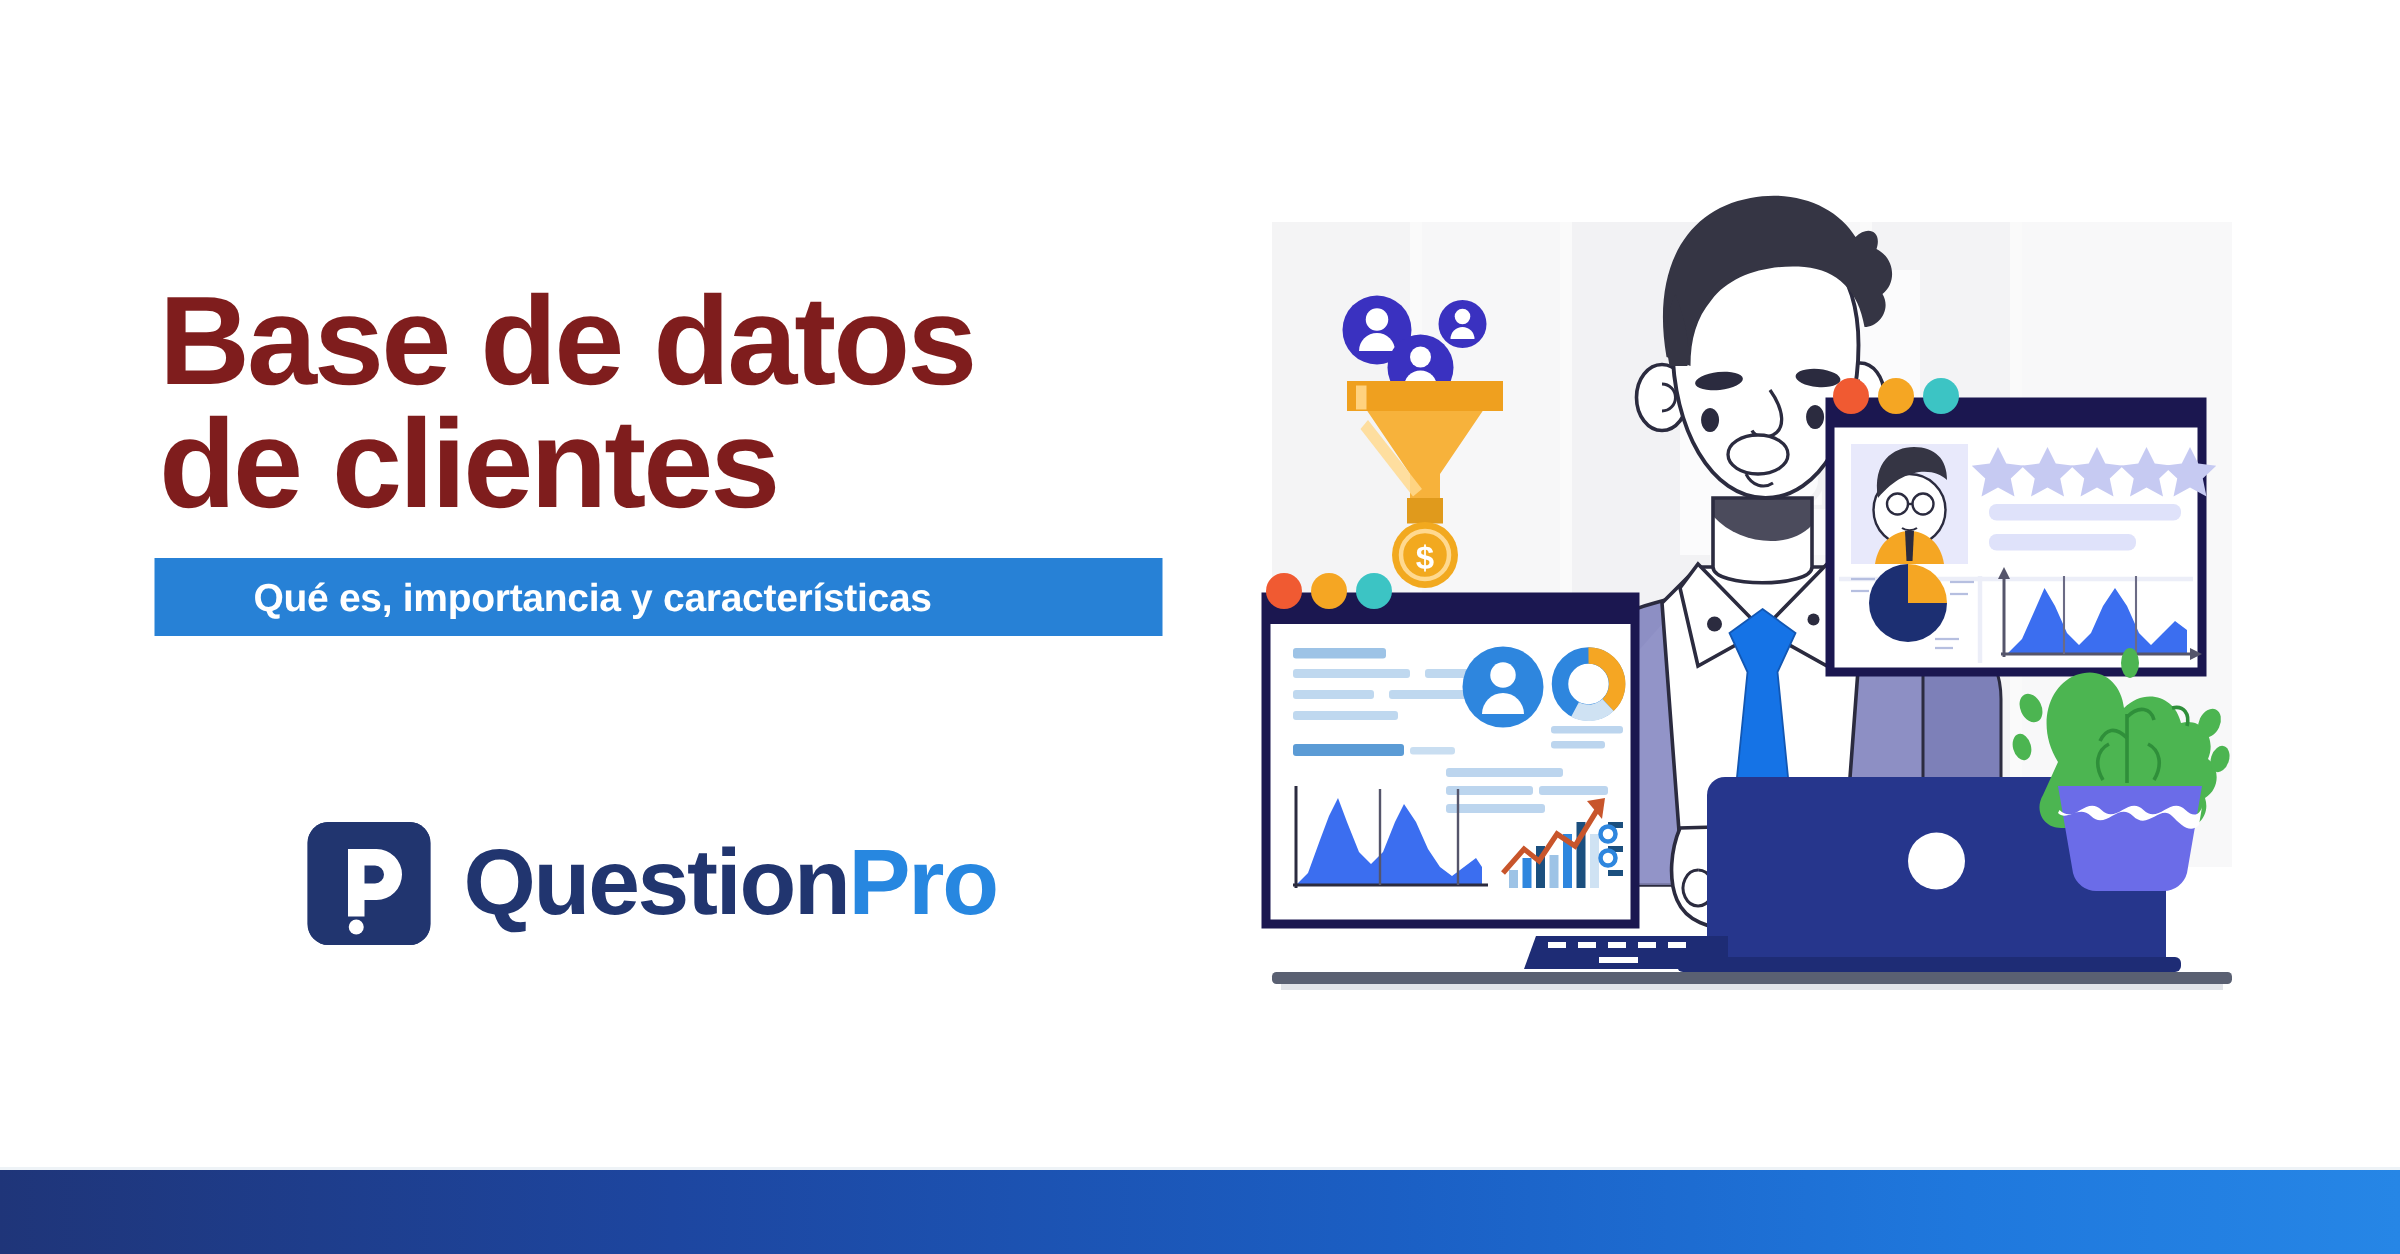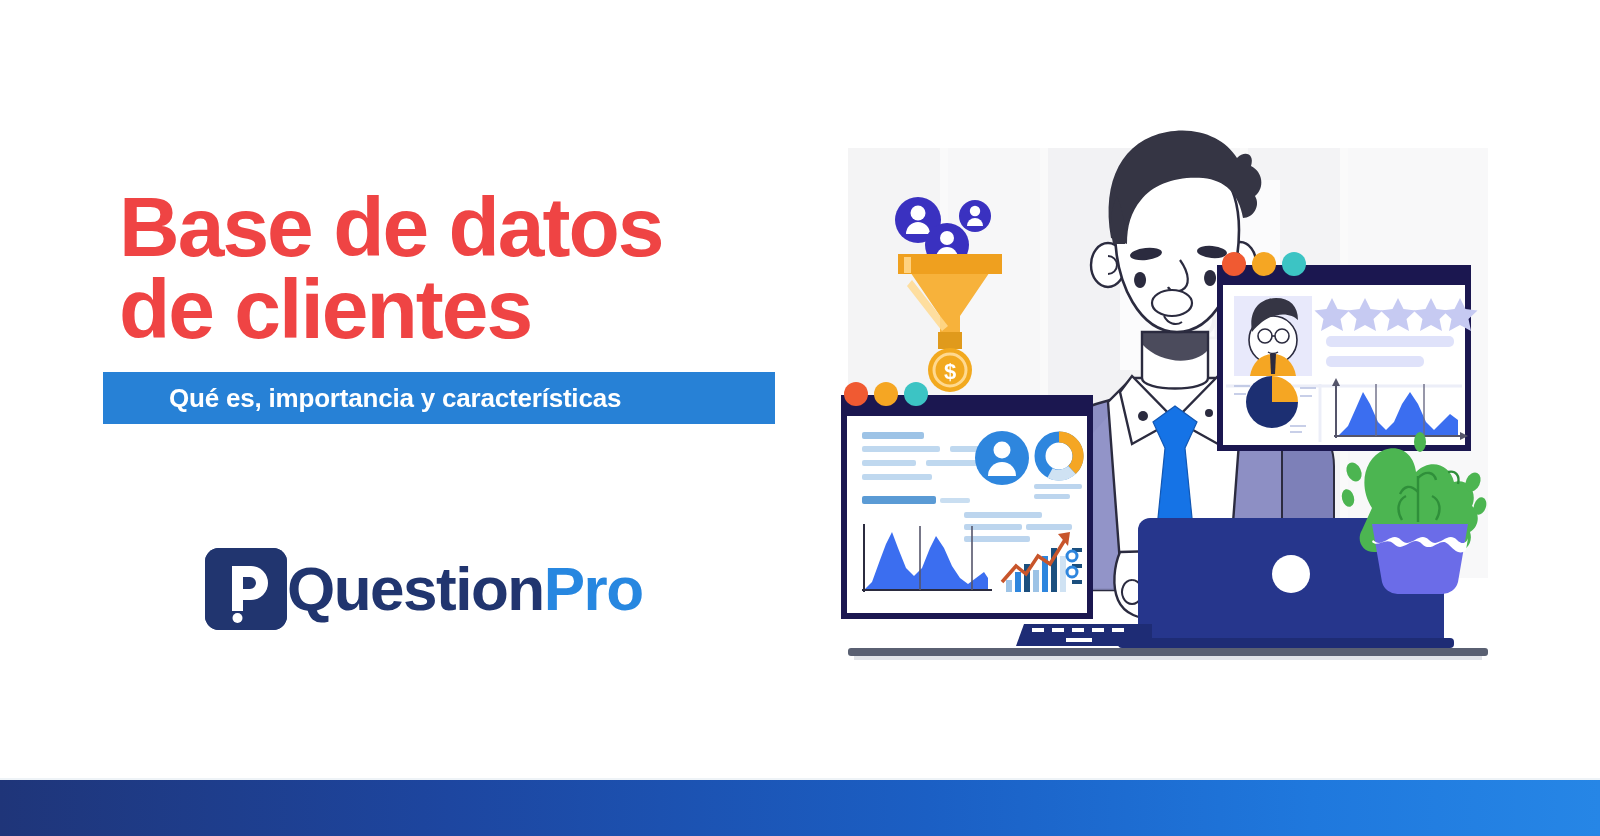--- a/index.html
+++ b/index.html
@@ -11,42 +11,42 @@
     overflow:hidden;
     position:relative;
   }
   .stage{position:absolute;inset:0;width:1600px;height:836px;}
 
   
   .left-col{
     position:absolute;left:0;top:0;width:820px;height:760px;
   }
   .headline{
-    position:absolute;left:119px;top:186px;width:690px;
-    color:#ef4444;
+    position:absolute;left:106px;top:186px;width:690px;
+    color:#7f1d1d;
     font-weight:bold;
     font-size:84px;
     line-height:0.98;
     letter-spacing:-2px;
     white-space:pre-line;
   }
   .subtitle-banner{
     position:absolute;left:103px;top:372px;width:672px;height:52px;
     background:#2781d6;
     display:flex;align-items:center;
   }
   .subtitle-text{
     color:#ffffff;font-weight:bold;font-size:26px;letter-spacing:-0.2px;
     padding-left:26px;white-space:nowrap;margin-left:40px;
   }
 
   
   .logo{
     position:absolute;left:205px;top:545px;height:88px;
-    display:flex;align-items:center;
+    display:flex;align-items:center;gap:22px;
   }
   .logo-mark{
     width:82px;height:82px;border-radius:14px;background:#21356f;
     position:relative;flex:0 0 auto;
   }
   .logo-wordmark{font-size:62px;font-weight:bold;letter-spacing:-1.5px;line-height:1;}
   .wm-question{color:#21356f;}
   .wm-pro{color:#2787e0;}
 
   

